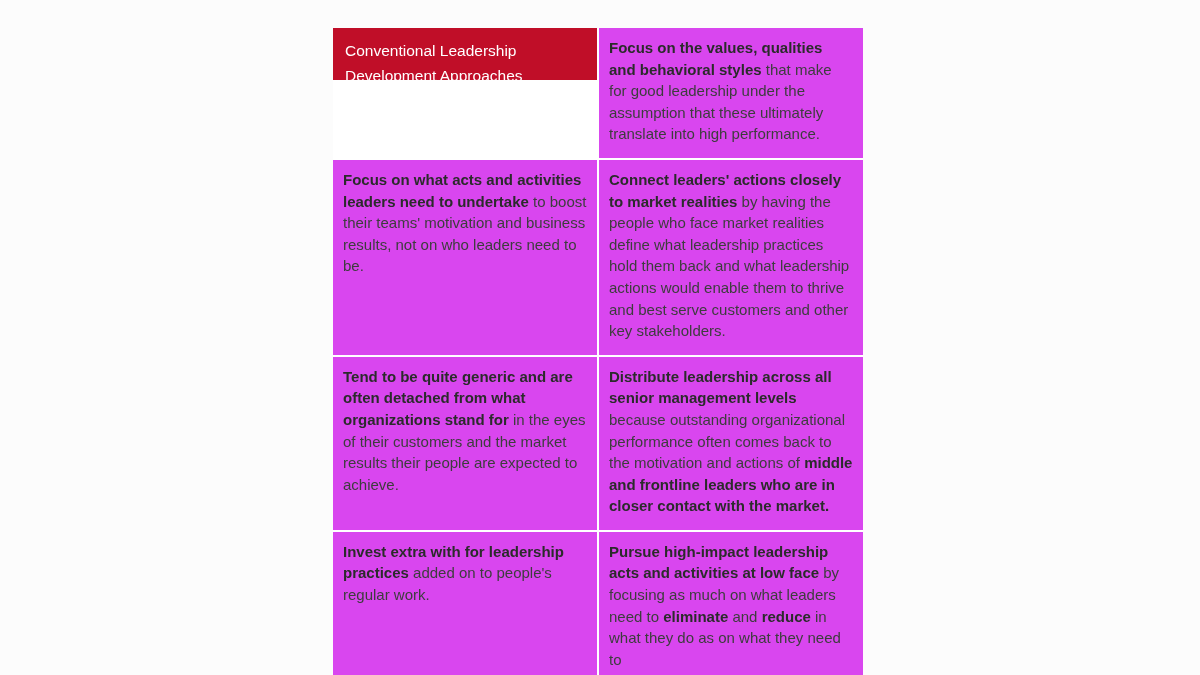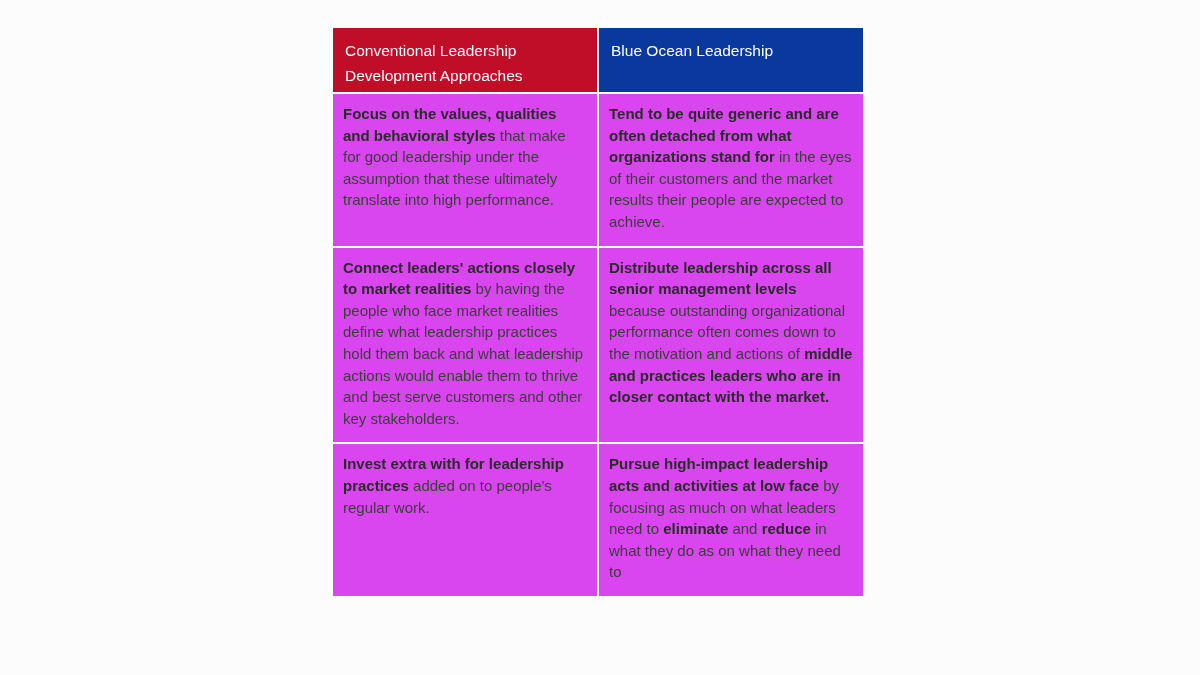--- a/index.html
+++ b/index.html
@@ -12,21 +12,21 @@
   .comparison-table {
     position: absolute;
     left: 333px; top: 28px;
     width: 530px;
     display: grid;
     grid-template-columns: 1fr 1fr;
     gap: 2px;
     background: #ffffff;
   }
   .header-cell {
-    height: 64px;
+    height: 52px;
     padding: 10px 12px;
     color: #ffffff;
     font-size: 15.5px;
     line-height: 25px;
     font-weight: 400;
   }
   .body-cell {
     background: #d946ef;
     padding: 9px 10px 13px 10px;
     font-size: 15px;
@@ -40,27 +40,25 @@
 </style>
 </head>
 <body>
 
 <div class="comparison-table">
 
   <div class="header-cell" style="background-color: rgb(192, 14, 40);">
     <span>Conventional Leadership Development Approaches</span>
   </div>
 
-  <div class="header-cell" style="background-color: rgb(10, 57, 158);">
-    <span>Blue Ocean Leadership</span>
-  </div>
 
   <div class="body-cell"><strong>Focus on the values, qualities and behavioral styles</strong><span> that make for good leadership under the assumption that these ultimately translate into high performance.</span></div>
+  <div class="body-cell"><strong>Focus on what acts and activities leaders need to undertake</strong><span> to boost their teams' motivation and business results, not on who leaders need to be.</span></div>
 
+  <div class="body-cell"><strong>Connect leaders' actions closely to market realities</strong><span> by having the people who face market realities define what leadership practices hold them back and what leadership actions would enable them to thrive and best serve customers and other key stakeholders.</span></div>
   <div class="body-cell"><strong>Tend to be quite generic and are often detached from what organizations stand for</strong><span> in the eyes of their customers and the market results their people are expected to achieve.</span></div>
-  <div class="body-cell"><strong>Connect leaders' actions closely to market realities</strong><span> by having the people who face market realities define what leadership practices hold them back and what leadership actions would enable them to thrive and best serve customers and other key stakeholders.</span></div>
 
-  <div class="body-cell"><strong>Distribute leadership across all senior management levels</strong><span> because outstanding organizational performance often comes down to the motivation and actions of </span><strong>middle and practices leaders who are in closer contact with the market.</strong></div>
+  <div class="body-cell"><strong>Distribute leadership across all senior management levels</strong><span> because outstanding organizational performance often comes back to the motivation and actions of </span><strong>middle and frontline leaders who are in closer contact with the market.</strong></div>
 
   <div class="body-cell"><strong>Invest extra with for leadership practices</strong><span> added on to people's regular work.</span></div>
   <div class="body-cell"><strong>Pursue high-impact leadership acts and activities at low face</strong><span> by focusing as much on what leaders need to </span><strong>eliminate</strong><span> and </span><strong>reduce</strong><span> in what they do as on what they need to </span></div>
 
 </div>
 
 </body></html>

